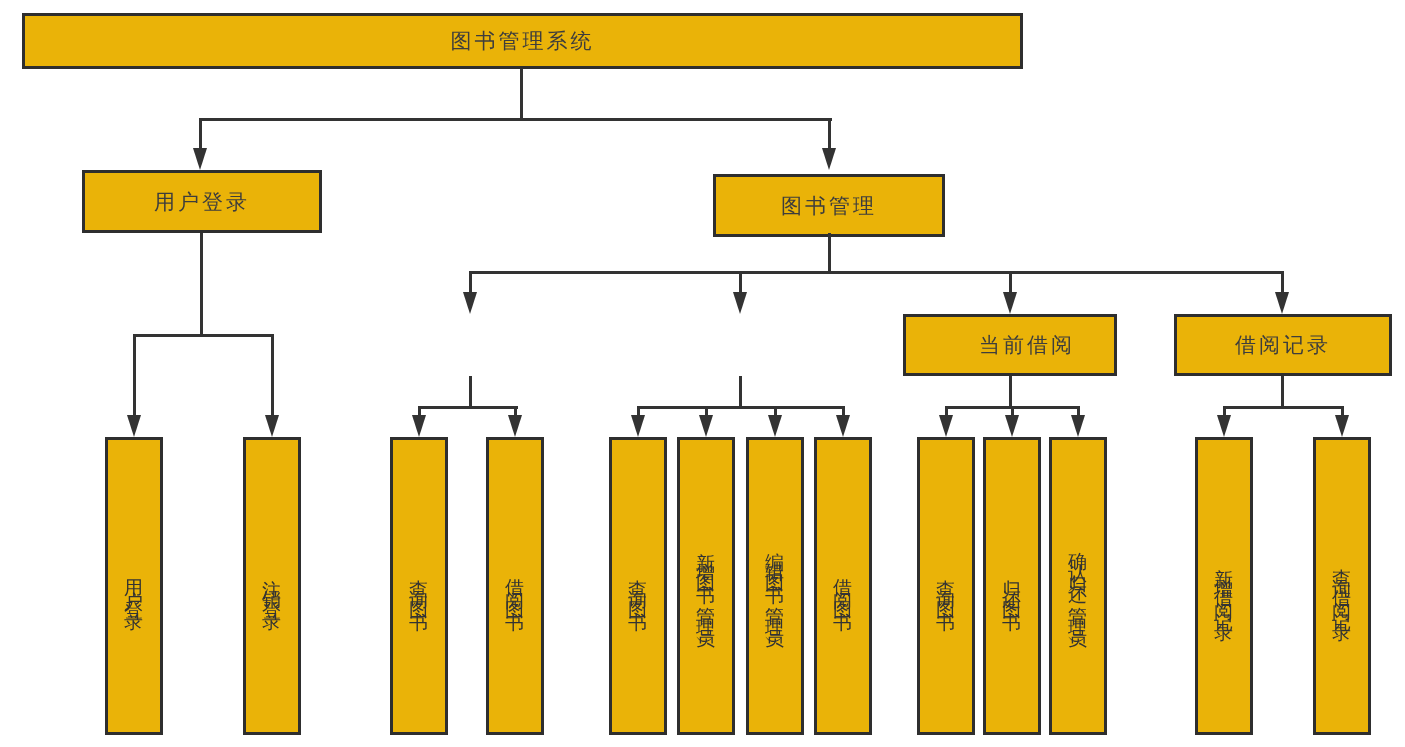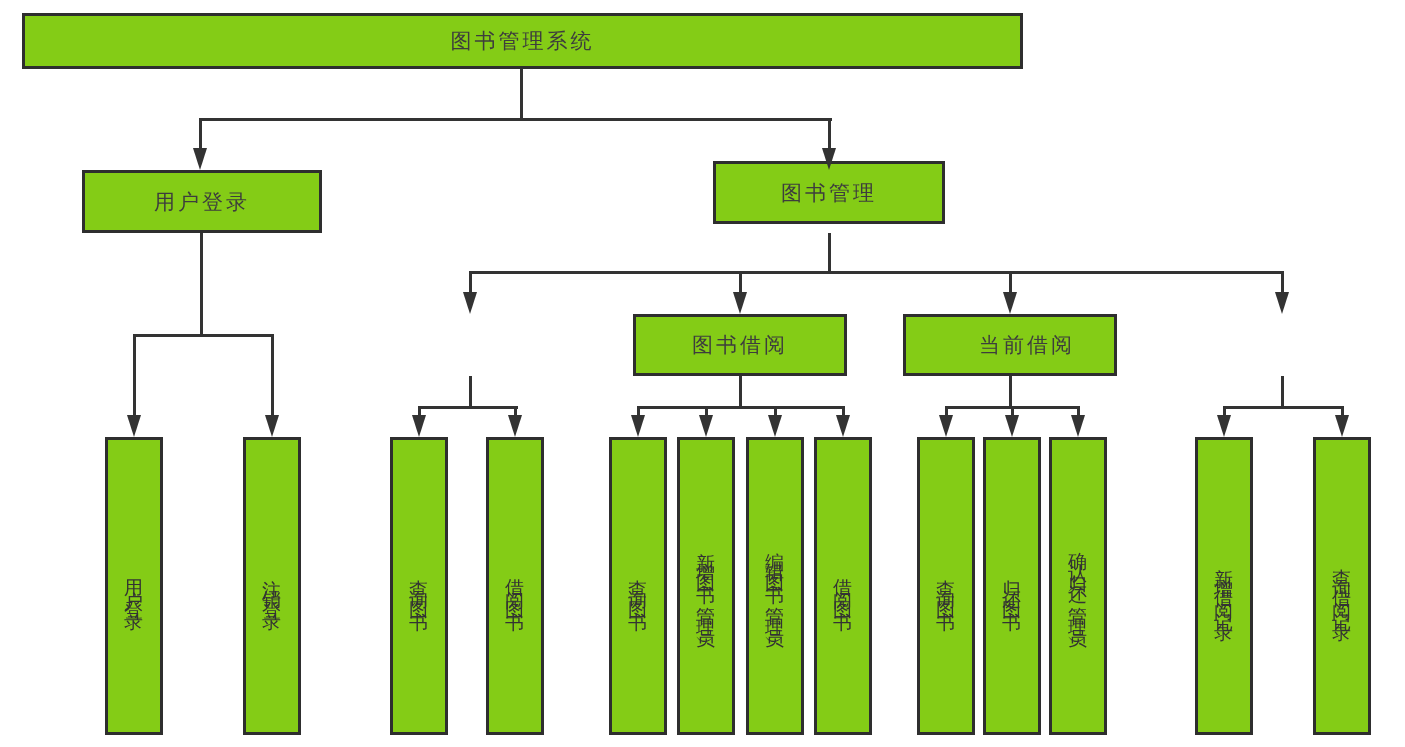--- a/index.html
+++ b/index.html
@@ -8,39 +8,39 @@
     width: 1405px;
     height: 747px;
     background: #ffffff;
     font-family: "Liberation Sans", "DejaVu Sans", sans-serif;
     overflow: hidden;
   }
   
   .box {
     position: absolute;
     box-sizing: border-box;
-    background: #84cc16;
+    background: #eab308;
     border: 3px solid #2e2e2e;
     display: flex;
     align-items: center;
     justify-content: center;
     color: #3d3d3d;
   }
   .hlabel { font-size: 21px; letter-spacing: 3px; white-space: nowrap; }
   .vbox .vtext {
     writing-mode: vertical-rl;
     font-size: 19px;
     letter-spacing: 11px;
     line-height: 1;
     color: #333333;
   }
   
   .b-root   { left: 22px;   top: 13px;  width: 1001px; height: 56px; }
   .b-login  { left: 82px;   top: 170px; width: 240px;  height: 63px; }
-  .b-mgmt   { left: 713px;  top: 161px; width: 232px;  height: 63px; }
+  .b-mgmt   { left: 713px;  top: 174px; width: 232px;  height: 63px; }
   .b-l3     { top: 314px; height: 62px; }
   .b-new    { left: 363px;  width: 214px; }
   .b-borrow { left: 633px;  width: 214px; }
   .b-cur    { left: 903px;  width: 214px; padding-left: 34px; }
   .b-rec    { left: 1174px; width: 218px; }
   
   .vbox { top: 437px; width: 58px; height: 298px; }
   .v1  { left: 105px; }  .v2  { left: 243px; }
   .v3  { left: 390px; }  .v4  { left: 486px; }
   .v5  { left: 609px; }  .v6  { left: 677px; }
@@ -80,25 +80,25 @@
     <span class="hlabel">图书管理系统</span>
   </div>
 
   <div class="box b-login">
     <span class="hlabel">用户登录</span>
   </div>
   <div class="box b-mgmt">
     <span class="hlabel">图书管理</span>
   </div>
 
-  <div class="box b-l3 b-borrow">
-    <span class="hlabel">图书借阅</span>
-  </div>
   <div class="box b-l3 b-cur">
     <span class="hlabel">当前借阅</span>
+  </div>
+  <div class="box b-l3 b-rec">
+    <span class="hlabel">借阅记录</span>
   </div>
 
   <div class="box vbox v1">
     <span class="vtext">用户登录</span>
   </div>
   <div class="box vbox v2">
     <span class="vtext">注销登录</span>
   </div>
   <div class="box vbox v3">
     <span class="vtext">查询图书</span>

